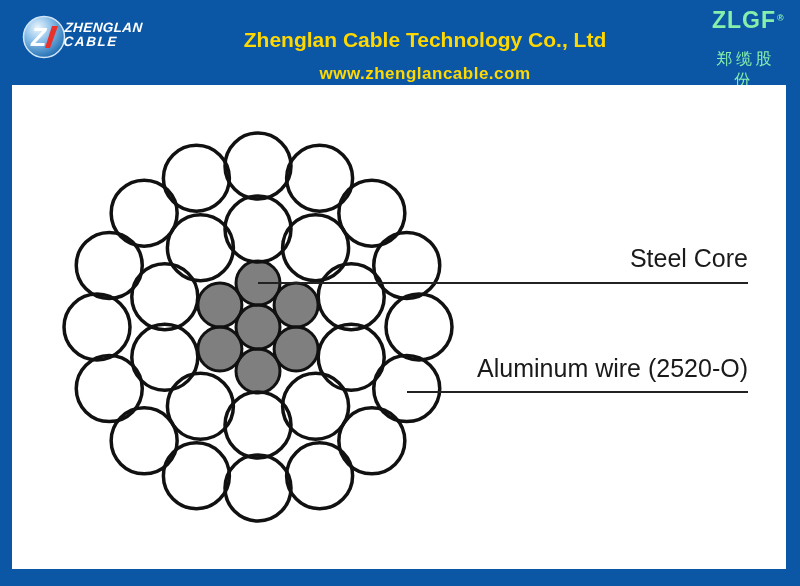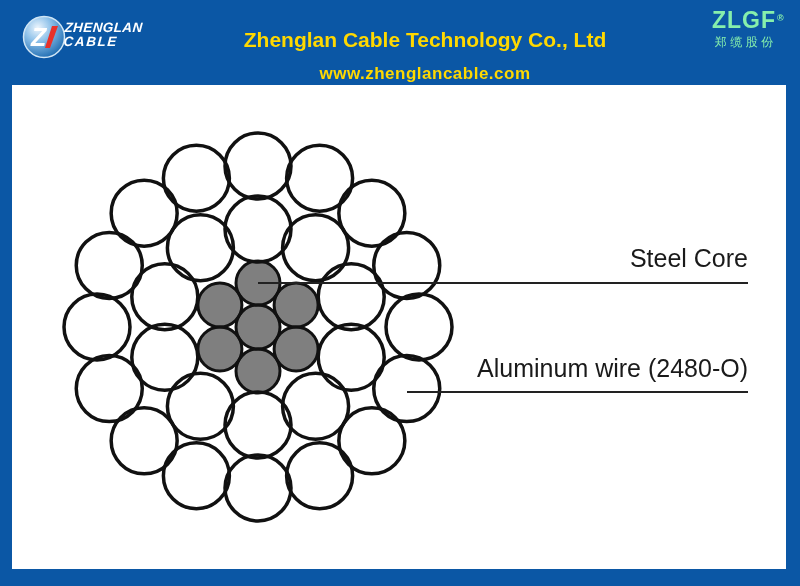--- a/index.html
+++ b/index.html
@@ -15,21 +15,21 @@
     transform:skewX(-4deg);line-height:14px;
   }
   .brand-line1{font-size:13.5px;letter-spacing:0.4px;}
   .brand-line2{font-size:13.5px;letter-spacing:1.6px;}
   .title-block{position:absolute;left:210px;top:28px;width:430px;text-align:center;}
   .main-title{color:#FFD800;font-weight:bold;font-size:21px;line-height:24px;}
   .website{color:#FFD800;font-weight:bold;font-size:17px;letter-spacing:0.5px;margin-top:12px;}
   .right-logo{position:absolute;right:18px;top:8px;width:76px;text-align:center;color:#86efac;}
   .right-logo-text{font-size:23px;font-weight:bold;letter-spacing:1px;line-height:24px;position:relative;}
   .reg-mark{font-size:9px;position:absolute;top:-2px;margin-left:1px;}
-  .right-logo-sub{font-size:12px;letter-spacing:3.5px;margin-top:2px;text-indent:3.5px;}
+  .right-logo-sub{font-size:16px;letter-spacing:3.5px;margin-top:17px;text-indent:3.5px;}
   
   .panel{position:absolute;left:12px;top:85px;width:774px;height:484px;background:#ffffff;}
   .cable-svg{position:absolute;left:0;top:0;width:774px;height:484px;}
   .diagram-label{
     position:absolute;right:38px;color:#1A1A1A;font-size:25px;line-height:30px;
     white-space:nowrap;
   }
   .label-steel{top:158px;}
   .label-aluminum{top:268px;}
 </style>
@@ -137,16 +137,16 @@
         <circle cx="284.1051177665153" cy="220" r="22" fill="none" stroke="#111111" stroke-width="3"></circle>
         <circle cx="284.1051177665153" cy="264" r="22" fill="none" stroke="#111111" stroke-width="3"></circle>
         <circle cx="246" cy="286" r="22" fill="none" stroke="#111111" stroke-width="3"></circle>
         <circle cx="207.89488223348468" cy="264" r="22" fill="none" stroke="#111111" stroke-width="3"></circle>
         <circle cx="207.8948822334847" cy="220" r="22" fill="none" stroke="#111111" stroke-width="3"></circle>
         <line x1="246" y1="198" x2="736" y2="198" stroke="#222222" stroke-width="2"></line>
         <line x1="395" y1="307" x2="736" y2="307" stroke="#222222" stroke-width="2"></line>
       </svg>
 
     <div class="diagram-label label-steel">Steel Core</div>
-    <div class="diagram-label label-aluminum">Aluminum wire (2480-O)</div>
+    <div class="diagram-label label-aluminum">Aluminum wire (2520-O)</div>
   </div>
 
 </div>
 
 </body></html>

